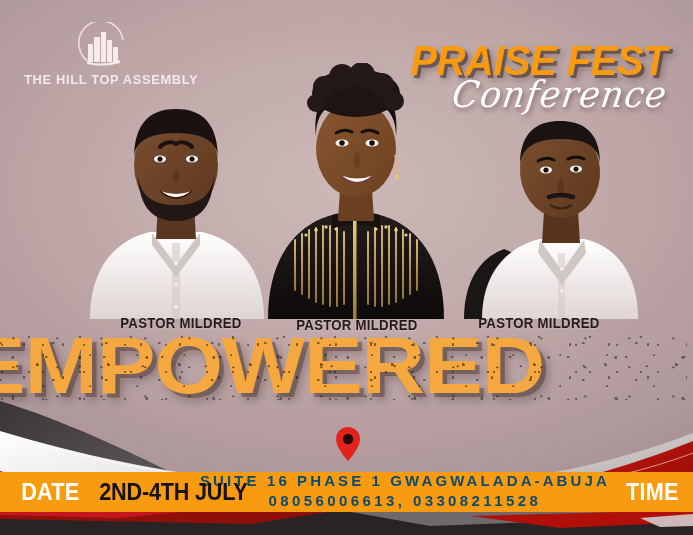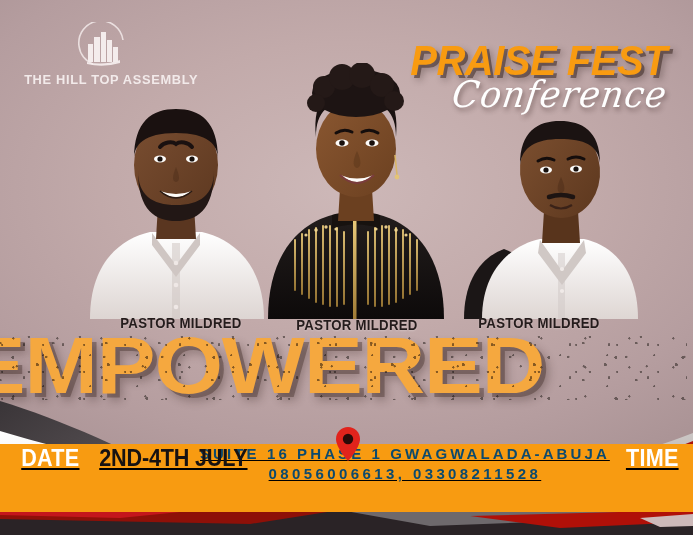--- a/index.html
+++ b/index.html
@@ -108,23 +108,23 @@
                     58px 43px, 47px 31px, 63px 39px, 51px 35px, 41px 27px;
     mix-blend-mode:multiply;
   }
 
   
   .ribbons { position:absolute; left:0; right:0; bottom:0; height:160px; z-index:13; }
   .ribbons svg { width:100%; height:100%; display:block; }
 
   
   .bottom-bar {
-    position:absolute; left:0; right:0; bottom:23px; height:68px;
+    position:absolute; left:0; right:0; bottom:23px; height:40px;
     background:#F89B11; z-index:16;
-    display:flex; align-items:flex-start;text-decoration:underline;
+    display:flex; align-items:center;
   }
   .bar-left {
     padding-left:18px; display:flex; align-items:baseline; gap:8px;
     width:200px; flex:none;
   }
   .bar-right {
     padding-right:16px; display:flex; align-items:baseline; gap:8px;
     width:180px; flex:none; justify-content:flex-end;
   }
   .lbl {

